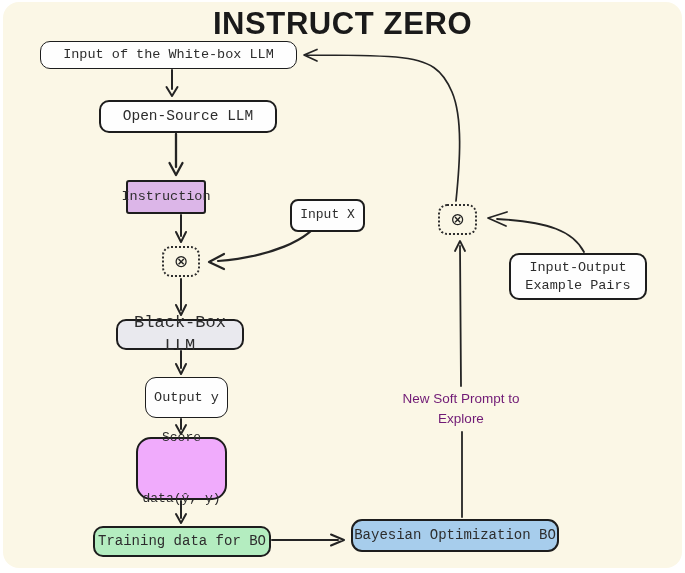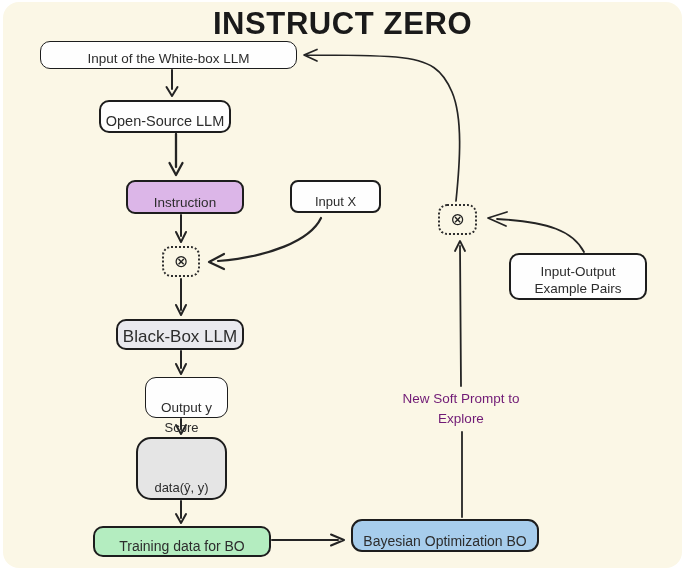--- a/index.html
+++ b/index.html
@@ -44,28 +44,29 @@
     stroke: #242424;
     stroke-linecap: round;
     stroke-linejoin: round;
   }
   .node {
     position: absolute;
     box-sizing: border-box;
     display: flex;
     flex-direction: column;
     align-items: center;
-    justify-content: flex-end;
+    justify-content: center;
     text-align: center;
     background: #fefefe;
     border: 2px solid #1d1d1d;
     border-radius: 10px;
     color: #2d2d2d;
     font-size: 13.5px;
     line-height: 1.3;
+    font-family: Liberation Mono, monospace;
   }
   .otimes {
     position: absolute;
     box-sizing: border-box;
     display: flex;
     align-items: center;
     justify-content: center;
     border: 2px dotted #2e2e2e;
     border-radius: 9px;
     background: transparent;
@@ -79,29 +80,29 @@
   .floating-label {
     position: absolute;
     text-align: center;
     color: #701a75;
     font-size: 13.5px;
     line-height: 1.5;
   }
 
   
   #n-input       { left: 40px;  top: 41px;  width: 257px; height: 28px; border-width: 1.7px; }
-  #n-opensource  { left: 99px;  top: 100px; width: 132px; height: 33px; font-size: 14.5px; }
-  #n-instruction { left: 126px; top: 180px; width: 118px; height: 34px; border-width: 2.3px; border-radius: 9px; }
-  #n-inputx      { left: 290px; top: 180px; width: 91px;  height: 33px; border-radius: 8px; font-size: 13px; }
+  #n-opensource  { left: 99px;  top: 100px; width: 178px; height: 33px; font-size: 14.5px; }
+  #n-instruction { left: 126px; top: 180px; width: 80px; height: 34px; border-width: 2.3px; border-radius: 3px; }
+  #n-inputx      { left: 290px; top: 199px; width: 75px;  height: 33px; border-radius: 8px; font-size: 13px; }
   #n-otimes-left  { left: 162px; top: 246px; width: 38px; height: 31px; }
   #n-blackbox    { left: 116px; top: 319px; width: 128px; height: 31px; border-width: 2.3px; font-size: 17px; }
   #n-outputy     { left: 145px; top: 377px; width: 83px;  height: 41px; border-radius: 11px; border-width: 1.7px; }
   #n-score       { left: 136px; top: 437px; width: 91px;  height: 63px; border-radius: 15px; font-size: 13px; line-height: 1.55; }
   #n-training    { left: 93px;  top: 526px; width: 178px; height: 31px; border-width: 2.3px; font-size: 14px; }
-  #n-bayesian    { left: 351px; top: 519px; width: 188px; height: 33px; border-width: 2.3px; border-radius: 11px; font-size: 14px; }
+  #n-bayesian    { left: 351px; top: 519px; width: 208px; height: 33px; border-width: 2.3px; border-radius: 11px; font-size: 14px; }
   #n-otimes-right { left: 438px; top: 204px; width: 39px; height: 31px; }
   #n-pairs       { left: 509px; top: 253px; width: 138px; height: 47px; border-width: 2.3px; padding: 0 4px; }
   #n-newprompt   { left: 386px; top: 389px; width: 150px; }
 </style>
 </head>
 <body>
 
 <div id="stage">
   <div class="panel"></div>
 
@@ -144,21 +145,21 @@
   </div>
 
   <div id="n-blackbox" class="node" style="background: rgb(233, 233, 238);">
     <span>Black-Box LLM</span>
   </div>
 
   <div id="n-outputy" class="node" style="background: rgb(254, 254, 254);">
     <span>Output y</span>
   </div>
 
-  <div id="n-score" class="node" style="background: #e5e5e5; gap: 40px;">
+  <div id="n-score" class="node" style="background: #f0abfc; gap: 40px;">
     <span>Score</span>
     <span>data(ŷ, y)</span>
   </div>
 
   <div id="n-training" class="node" style="background: rgb(180, 237, 192);">
     <span>Training data for BO</span>
   </div>
 
   <div id="n-bayesian" class="node" style="background: rgb(167, 205, 236);">
     <span>Bayesian Optimization BO</span>

